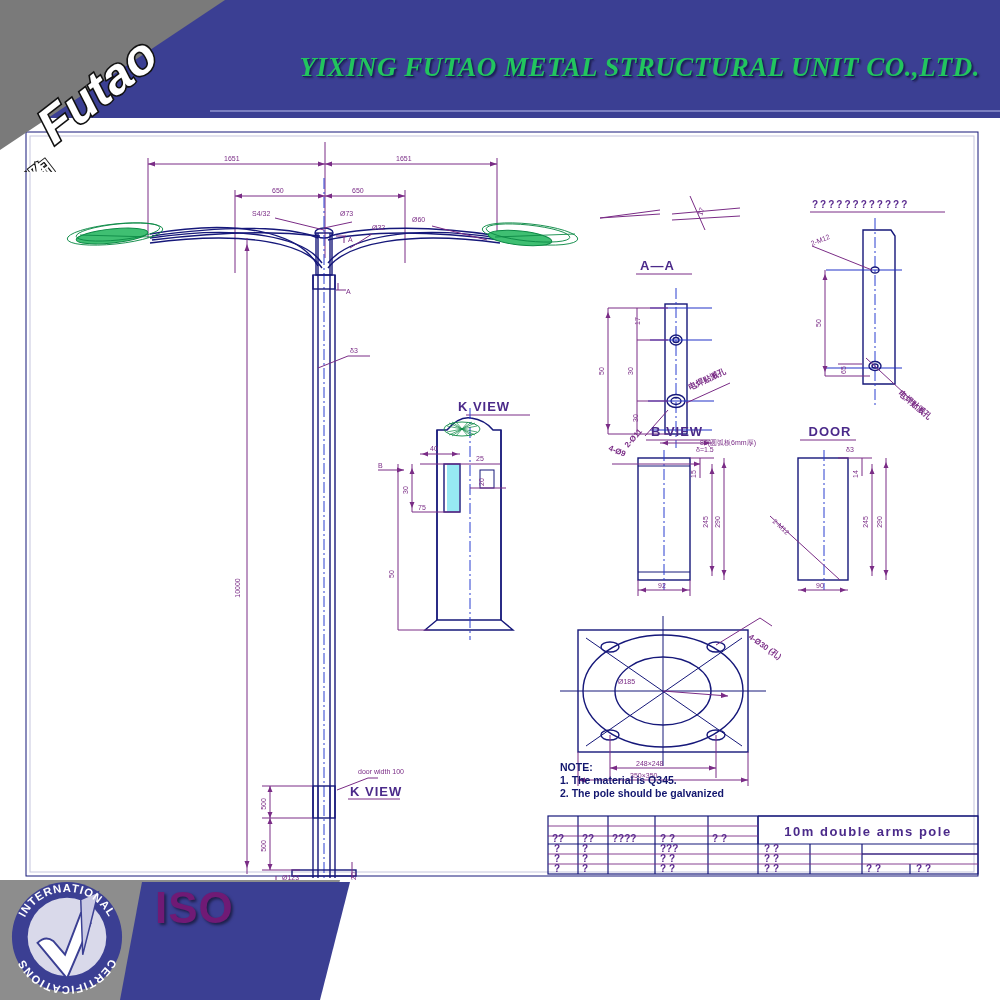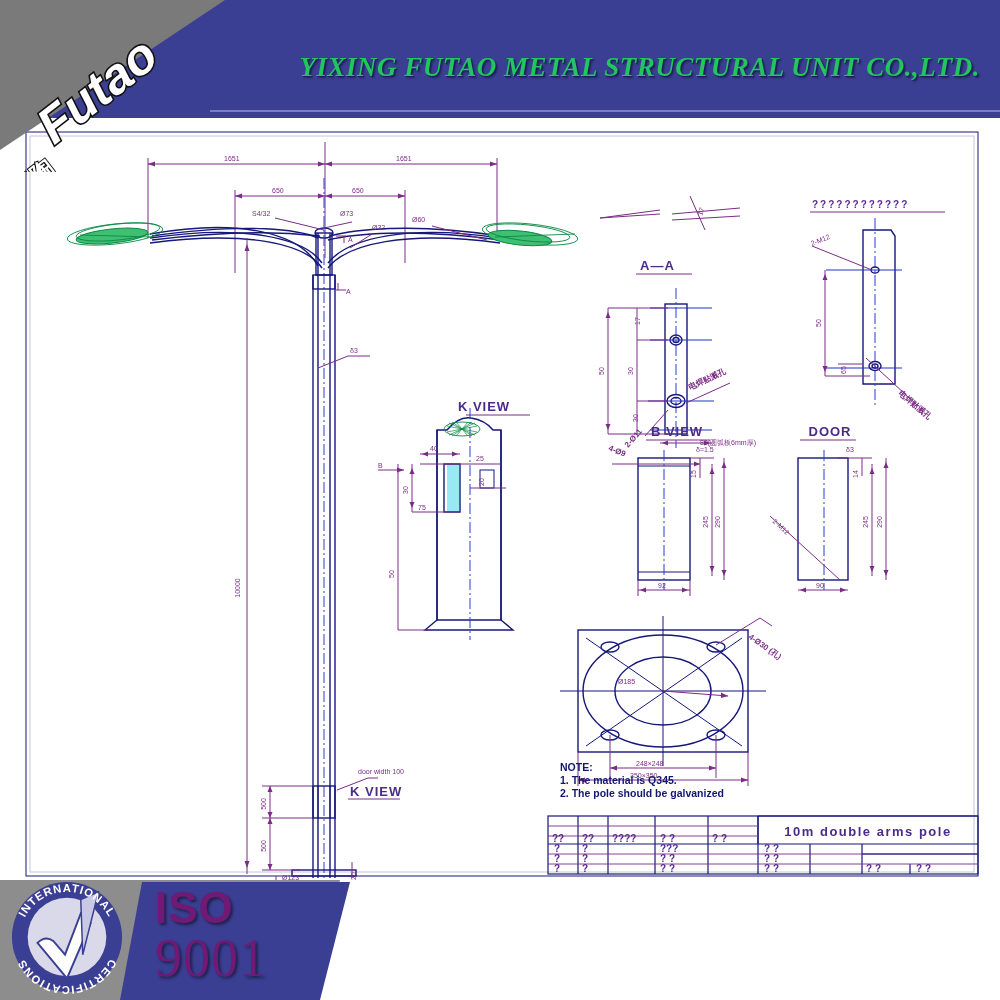--- a/index.html
+++ b/index.html
@@ -474,16 +474,15 @@
     </defs>
     <text font-size="11.5" font-weight="bold" fill="#ffffff" letter-spacing="1">
       <textPath href="#arcTop" startOffset="50%" text-anchor="middle" id="sealTop">INTERNATIONAL</textPath>
     </text>
     <text font-size="11.5" font-weight="bold" fill="#ffffff" letter-spacing="1">
       <textPath href="#arcBot" startOffset="50%" text-anchor="middle" id="sealBot">CERTIFICATIONS</textPath>
     </text>
   </svg>
   <div class="iso-text">
     <div class="iso">ISO</div>
-    <div class="num">9001</div>
   </div>
 
 </div>
 
 </body></html>

